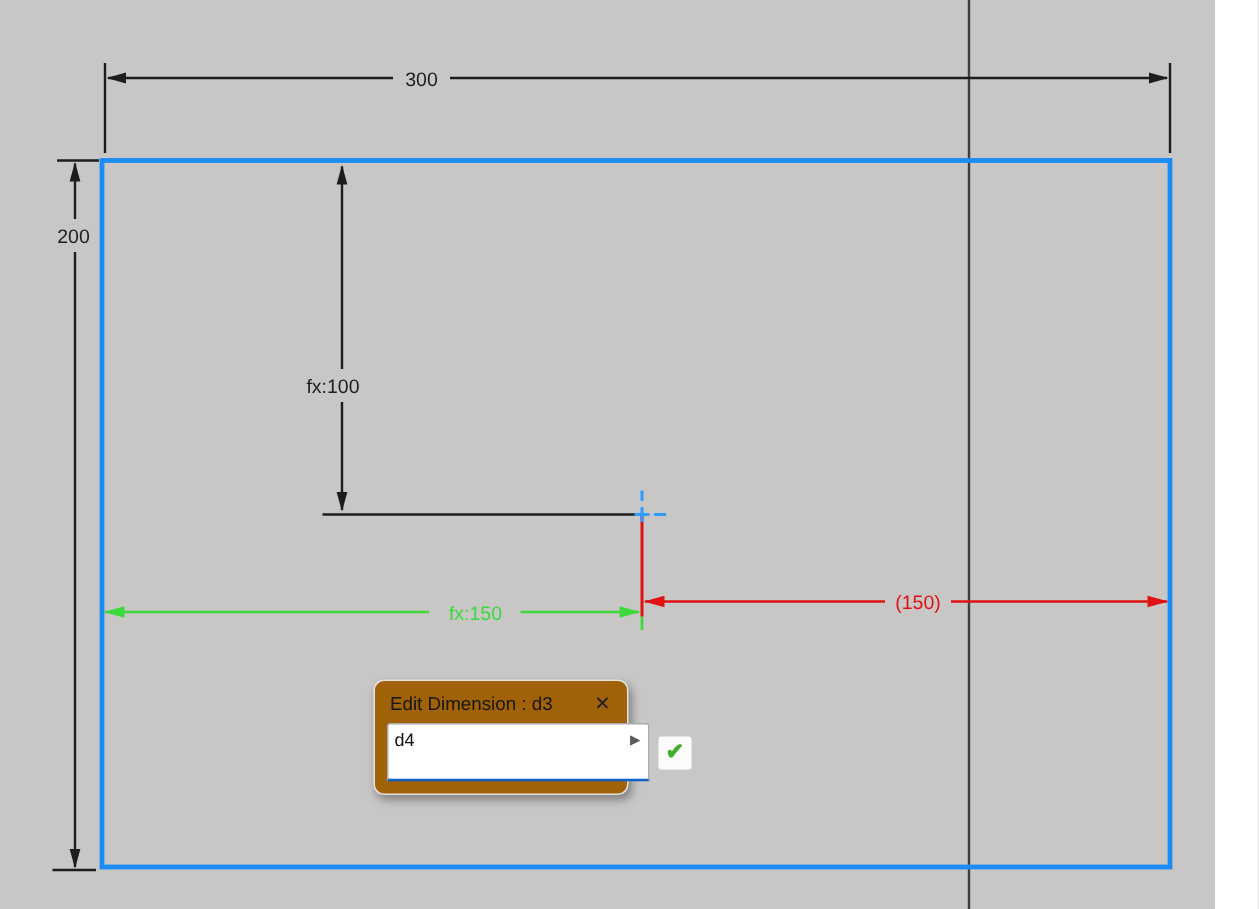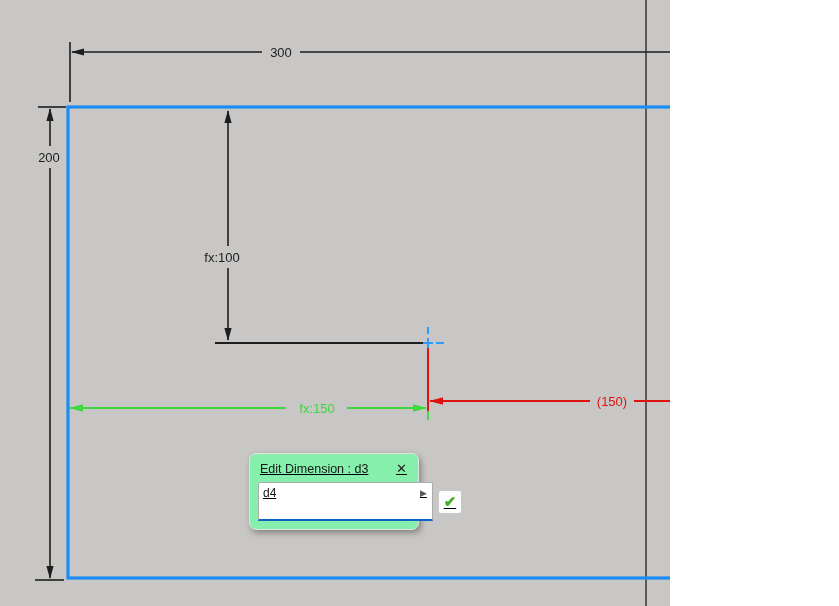--- a/index.html
+++ b/index.html
@@ -1,36 +1,35 @@
 <!DOCTYPE html>
 <html><head>
 <meta charset="utf-8">
 <style>
   html,body{margin:0;padding:0;}
   .stage{
     position:relative;
-    width:670px;height:606px;
+    width:810px;height:606px;
     background:#c8c7c5;
     overflow:hidden;
     font-family:"Liberation Sans", sans-serif;
   }
   .stage svg{position:absolute;left:0;top:0;}
   svg text{font-family:"Liberation Sans", sans-serif;}
 
   
   .dialog{
     position:absolute;
     left:249px;top:453px;
     width:170px;
-    background:#86efac;
+    background:#a16207;
     border:1px solid #e3e3e3;
     border-radius:7px;
     box-shadow:2px 3px 6px rgba(0,0,0,0.35);
     box-sizing:border-box;
-    text-decoration:underline;
   }
   .dialog-header{
     display:flex;
     justify-content:space-between;
     align-items:center;
     padding:8px 11px 5px 10px;
   }
   .dialog-title{
     font-size:12.5px;
     color:#161616;

